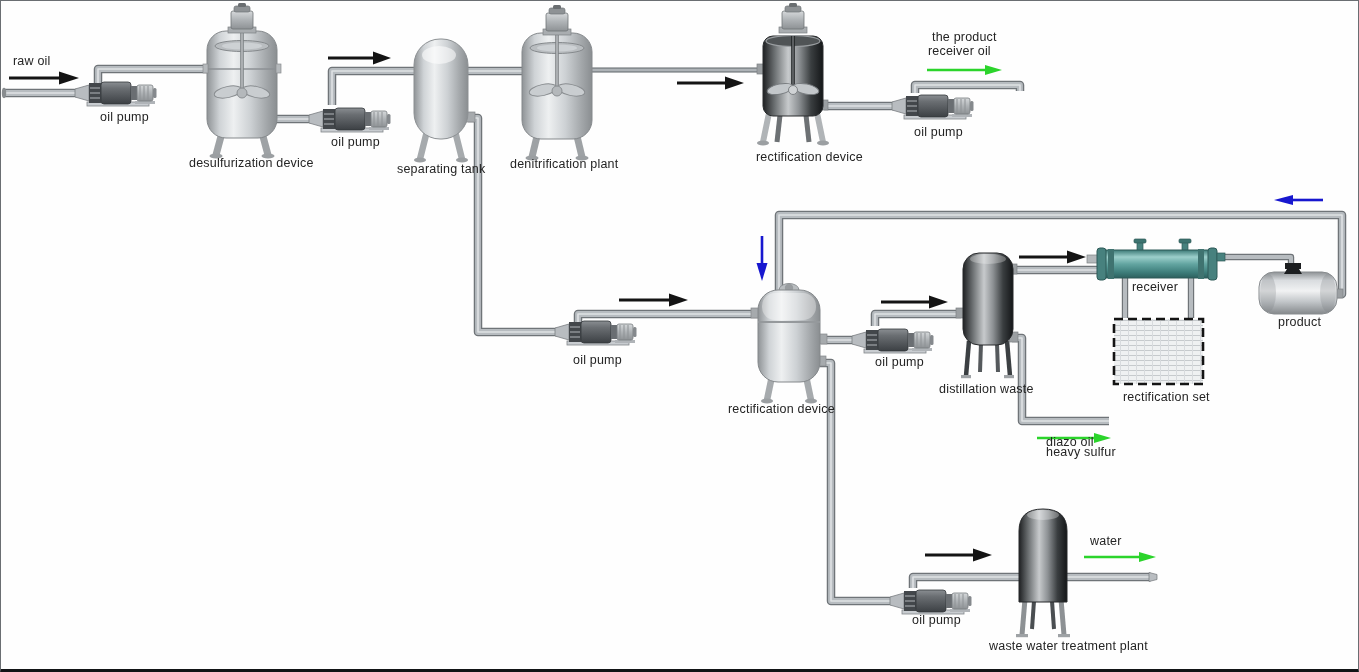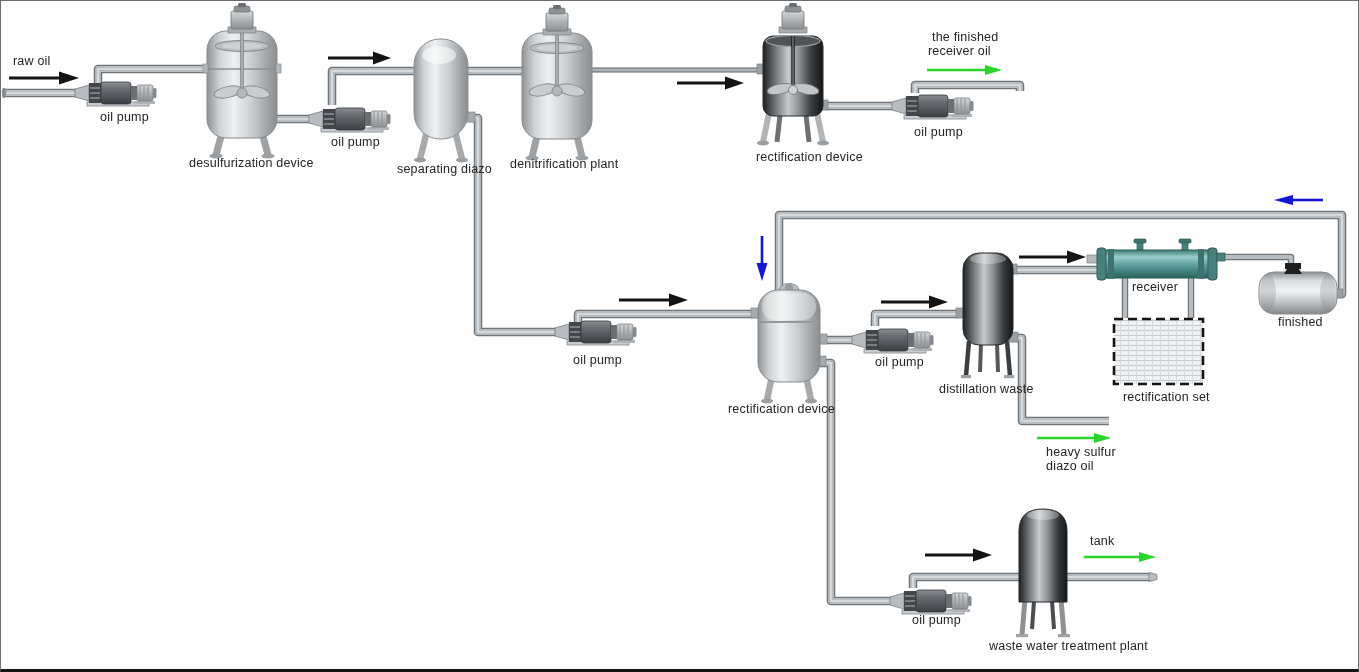--- a/index.html
+++ b/index.html
@@ -411,31 +411,31 @@
   <g>
     <line x1="761" y1="235" x2="761" y2="264" class="shaft-c" stroke="#1717cf"></line>
     <polygon points="755.5,262 761,280 766.5,262" fill="#1717cf"></polygon>
   </g>
 </svg>
 
 <div class="lbl" style="left:12px;top:53px">raw oil</div>
 <div class="lbl" style="left:99px;top:109px">oil pump</div>
 <div class="lbl" style="left:188px;top:155px">desulfurization device</div>
 <div class="lbl" style="left:330px;top:134px">oil pump</div>
-<div class="lbl" style="left:396px;top:161px">separating diazo</div>
+<div class="lbl" style="left:396px;top:161px">separating tank</div>
 <div class="lbl" style="left:509px;top:156px">denitrification plant</div>
 <div class="lbl" style="left:755px;top:149px">rectification device</div>
 <div class="lbl" style="left:913px;top:124px">oil pump</div>
-<div class="lbl" style="left:931px;top:29px">the finished</div>
+<div class="lbl" style="left:931px;top:29px">the product</div>
 <div class="lbl" style="left:927px;top:43px">receiver oil</div>
 <div class="lbl" style="left:572px;top:352px">oil pump</div>
 <div class="lbl" style="left:727px;top:401px">rectification device</div>
 <div class="lbl" style="left:874px;top:354px">oil pump</div>
 <div class="lbl" style="left:938px;top:381px">distillation waste</div>
 <div class="lbl" style="left:1131px;top:279px">receiver</div>
 <div class="lbl" style="left:1122px;top:389px">rectification set</div>
-<div class="lbl" style="left:1277px;top:314px">finished</div>
+<div class="lbl" style="left:1277px;top:314px">product</div>
 <div class="lbl" style="left:1045px;top:444px">heavy sulfur</div>
-<div class="lbl" style="left:1045px;top:458px">diazo oil</div>
+<div class="lbl" style="left:1045px;top:434px">diazo oil</div>
 <div class="lbl" style="left:911px;top:612px">oil pump</div>
 <div class="lbl" style="left:988px;top:638px">waste water treatment plant</div>
-<div class="lbl" style="left:1089px;top:533px">tank</div>
+<div class="lbl" style="left:1089px;top:533px">water</div>
 </div>
 
 </body></html>

